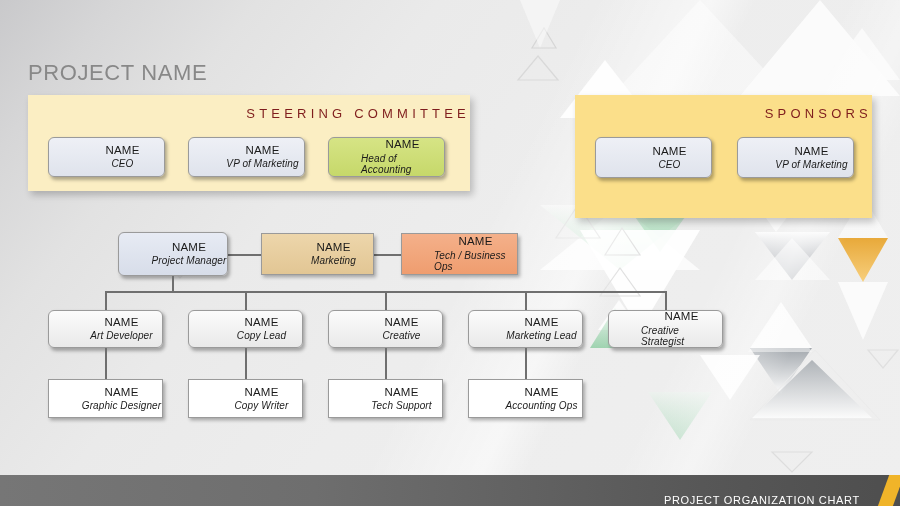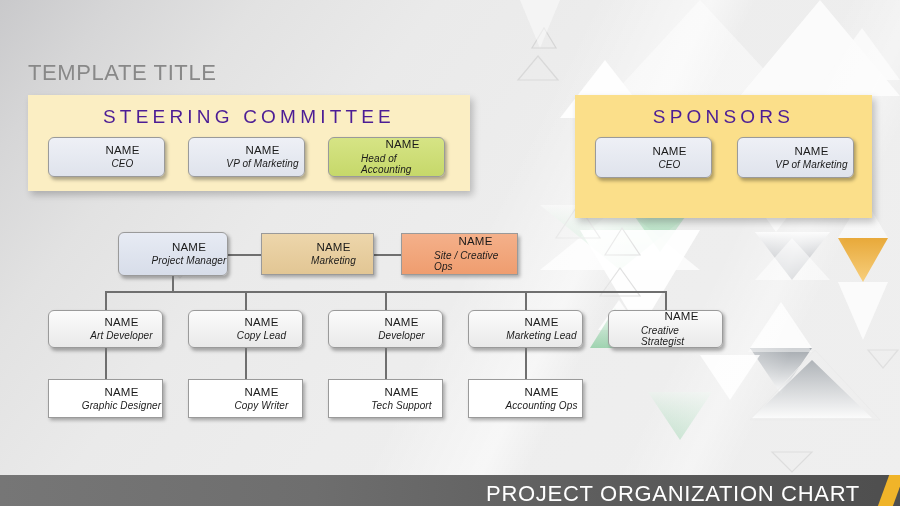--- a/index.html
+++ b/index.html
@@ -49,23 +49,23 @@
     white-space: nowrap;
   }
 
   
   .panel {
     position: absolute;
     box-shadow: 3px 4px 7px rgba(0,0,0,.22);
   }
   .panel-title {
     position: absolute; left: 0; right: 0; top: 11px;
-    text-align: center;
-    font-size: 19px; letter-spacing: 4.2px;
-    color: #4c1d95;
+    text-align: right;
+    font-size: 13px; letter-spacing: 4.2px;
+    color: #7f1d1d;
   }
 
   
   .box {
     position: absolute;
     box-sizing: border-box;
     border: 1px solid #9a9a9a;
     box-shadow: 2px 2.5px 3.5px rgba(0,0,0,.3);
     display: flex; flex-direction: column;
     align-items: center; justify-content: center;
@@ -94,22 +94,22 @@
   .conn.h { height: 2px; }
 
   
   .footer {
     position: absolute; left: 0; bottom: 0;
     width: 900px; height: 31px;
     background: linear-gradient(90deg,#767676 0%,#6e6e6e 35%,#575757 78%,#4e4e4e 100%);
     overflow: hidden;
   }
   .footer-label {
-    position: absolute; right: 40px; top: 6px;
-    font-size: 22px; color: #ffffff; letter-spacing: .7px;
+    position: absolute; right: 40px; top: 19px;
+    font-size: 11px; color: #ffffff; letter-spacing: .7px;
     white-space: nowrap;
     text-align: right;
   }
   .footer-slash {
     position: absolute; right: 2px; top: -6px;
     width: 15px; height: 46px;
     background: #f0b429;
     transform: skewX(-20deg);
   }
 </style>
@@ -179,21 +179,21 @@
       <polygon points="648,392 712,392 680,440" fill="url(#gGreen2)" opacity=".35"></polygon>
       <polygon points="868,350 898,350 883,368" fill="none" stroke="#e0e0e0" stroke-width="1.2"></polygon>
       <polygon points="772,452 812,452 792,472" fill="none" stroke="#dddddd" stroke-width="1.2"></polygon>
       <polygon points="160,255 200,255 180,278" fill="none" stroke="#dcdcdc" stroke-width="1.2"></polygon>
       <polygon points="532,48 556,48 544,28" fill="none" stroke="#d6d6d6" stroke-width="1.2"></polygon>
       <polygon points="520,0 560,0 540,48" fill="#fcfcfc" opacity=".55"></polygon>
     </g>
   </svg>
   <div class="bg-sheen"></div>
 
-  <div class="title-sub">TEMPLATE TITLE</div>
+  <div class="title-sub">PROJECT NAME</div>
 
   <div class="panel" style="left:28px;top:95px;width:442px;height:96px;background:#fbeec3;">
     <div class="panel-title">STEERING COMMITTEE</div>
   </div>
   <div class="box rounded sk-gray" style="left:48px;top:137px;width:117px;height:40px;">
     <div class="nm">NAME</div>
     <div class="rl">CEO</div>
   </div>
   <div class="box rounded sk-gray" style="left:188px;top:137px;width:117px;height:40px;">
     <div class="nm">NAME</div>
@@ -222,42 +222,42 @@
   <div class="box rounded" style="left:118px;top:232px;width:110px;height:44px;background:linear-gradient(180deg,#e7ebf4 0%,#d7dde9 100%);">
     <div class="nm">NAME</div>
     <div class="rl">Project Manager</div>
   </div>
   <div class="box sk-tan" style="left:261px;top:233px;width:113px;height:42px;">
     <div class="nm">NAME</div>
     <div class="rl">Marketing</div>
   </div>
   <div class="box sk-orange" style="left:401px;top:233px;width:117px;height:42px;">
     <div class="nm">NAME</div>
-    <div class="rl">Site / Creative Ops</div>
+    <div class="rl">Tech / Business Ops</div>
   </div>
 
   <div class="conn v" style="left:172px;top:276px;height:17px;"></div>
   <div class="conn h" style="left:105px;top:291px;width:561px;"></div>
   <div class="conn v" style="left:105px;top:291px;height:19px;"></div>
   <div class="conn v" style="left:245px;top:291px;height:19px;"></div>
   <div class="conn v" style="left:385px;top:291px;height:19px;"></div>
   <div class="conn v" style="left:525px;top:291px;height:19px;"></div>
   <div class="conn v" style="left:665px;top:291px;height:19px;"></div>
 
   <div class="box rounded sk-light" style="left:48px;top:310px;width:115px;height:38px;">
     <div class="nm">NAME</div>
     <div class="rl">Art Developer</div>
   </div>
   <div class="box rounded sk-light" style="left:188px;top:310px;width:115px;height:38px;">
     <div class="nm">NAME</div>
     <div class="rl">Copy Lead</div>
   </div>
   <div class="box rounded sk-light" style="left:328px;top:310px;width:115px;height:38px;">
     <div class="nm">NAME</div>
-    <div class="rl">Developer</div>
+    <div class="rl">Creative</div>
   </div>
   <div class="box rounded sk-light" style="left:468px;top:310px;width:115px;height:38px;">
     <div class="nm">NAME</div>
     <div class="rl">Marketing Lead</div>
   </div>
   <div class="box rounded sk-light" style="left:608px;top:310px;width:115px;height:38px;">
     <div class="nm">NAME</div>
     <div class="rl">Creative Strategist</div>
   </div>
 

